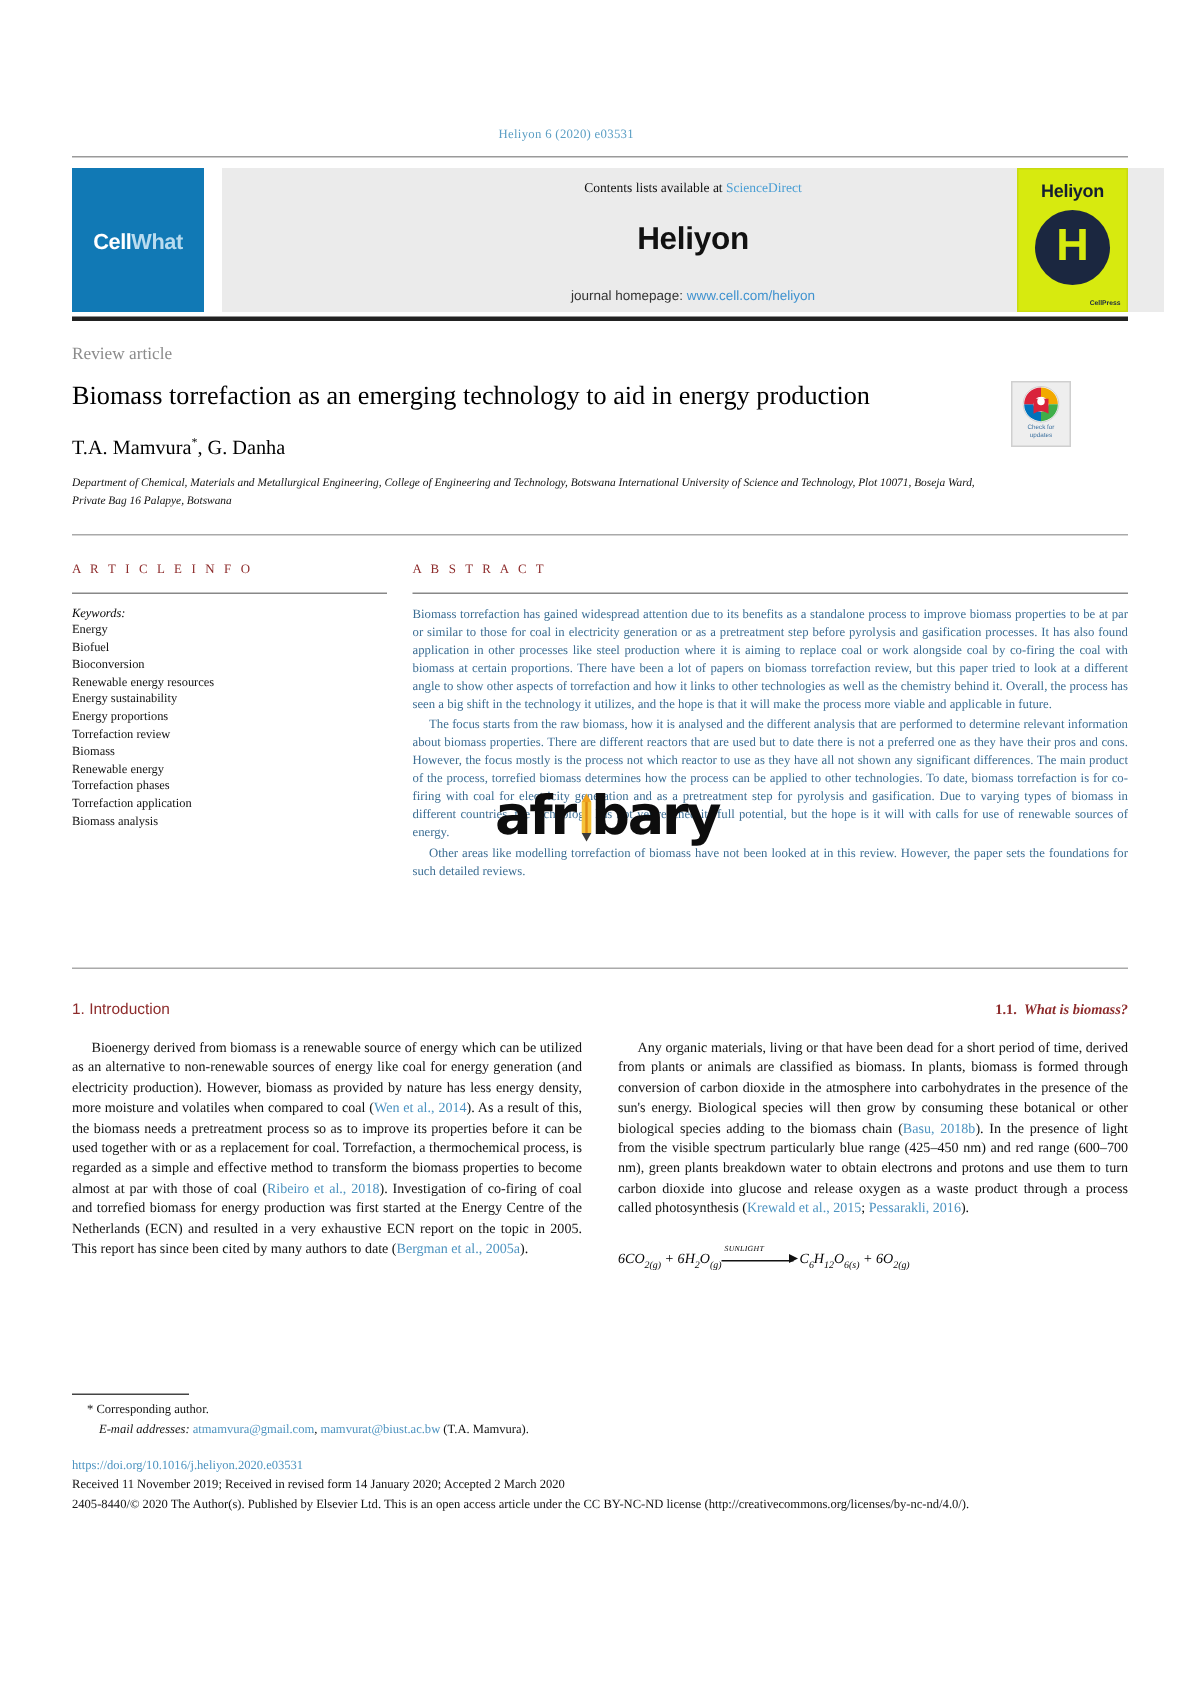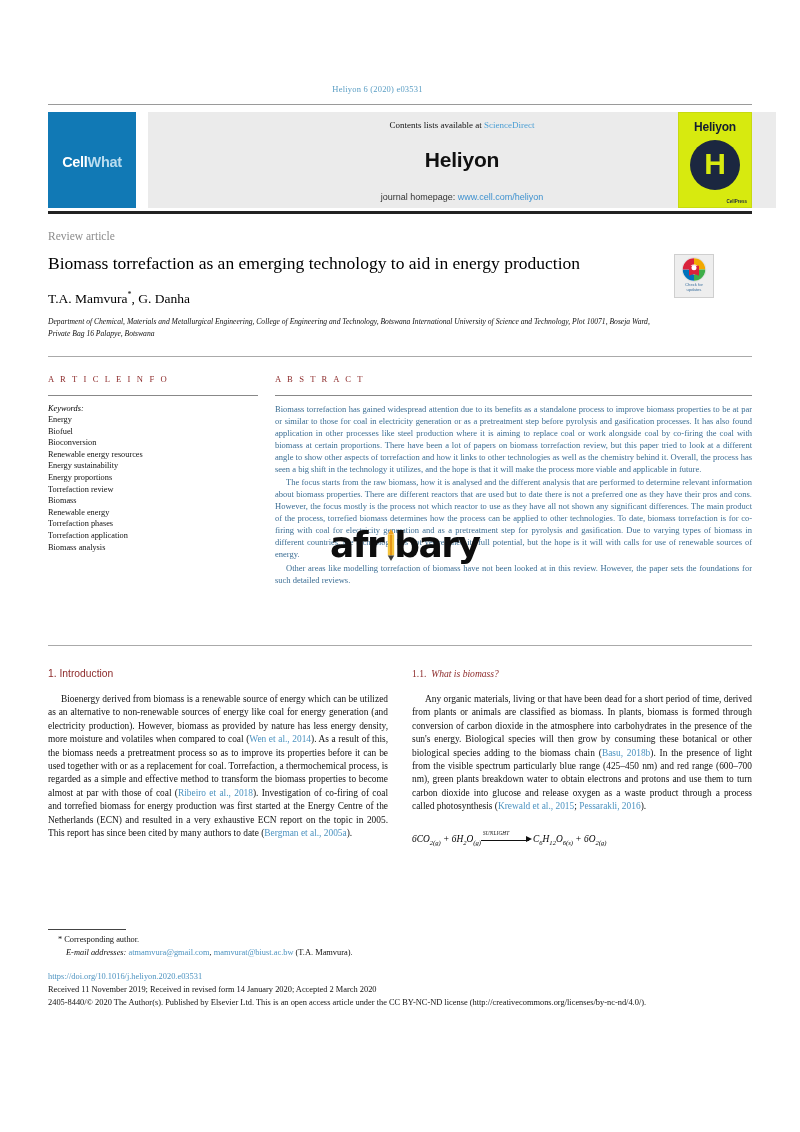--- a/index.html
+++ b/index.html
@@ -298,22 +298,23 @@
     font-family: "Liberation Sans", sans-serif;
     font-size: 10.3px;
     font-weight: normal;
     color: #8d2b2b;
   }
   h3.head2 {
     margin: 0 0 14px 0;
     font-family: "Liberation Serif", serif;
     font-size: 9.6px;
     font-style: italic;
-    font-weight: normal;
+    font-weight: bold;
     color: #8d2b2b;
+    text-align: right;
   }
   h3.head2 .num { font-style: normal; }
   p.body-p {
     margin: 0 0 0 0;
     font-size: 9.4px;
     line-height: 13.4px;
     text-align: justify;
     text-indent: 13px;
     color: #111;
   }

